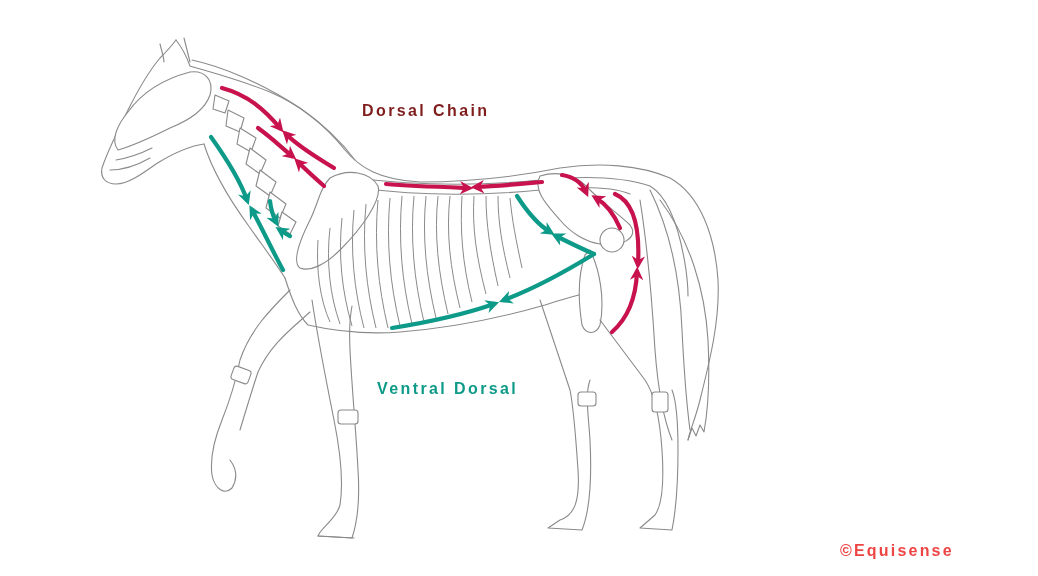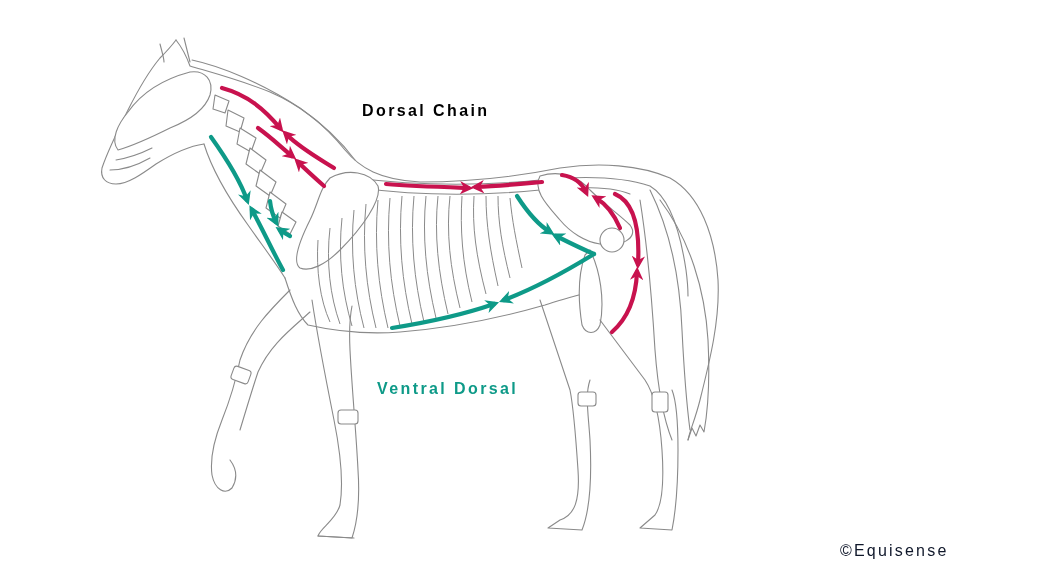--- a/index.html
+++ b/index.html
@@ -4,23 +4,23 @@
   <style>
     html, body { margin: 0; padding: 0; background: #ffffff; }
     body { width: 1038px; height: 576px; position: relative; overflow: hidden; font-family: "Liberation Sans", "DejaVu Sans", sans-serif; }
     #diagram { position: absolute; left: 0; top: 0; width: 1038px; height: 576px; }
     .outline { fill: none; stroke: #8a8a8a; stroke-width: 1.1; stroke-linejoin: round; stroke-linecap: round; }
     .bone { fill: #ffffff; stroke: #8a8a8a; stroke-width: 1.1; stroke-linejoin: round; }
     .rib { fill: none; stroke: #8a8a8a; stroke-width: 1; }
     .dorsal { fill: none; stroke: #C8124E; stroke-width: 4.2; stroke-linecap: round; }
     .ventral { fill: none; stroke: #0E9A88; stroke-width: 4.2; stroke-linecap: round; }
     .label { position: absolute; font-weight: bold; letter-spacing: 2.4px; font-size: 16px; }
-    #dorsal-label { left: 362px; top: 102px; color: #000000; }
+    #dorsal-label { left: 362px; top: 102px; color: #7f1d1d; }
     #ventral-label { left: 377px; top: 380px; color: #0E9A88; }
-    #copyright { position: absolute; left: 840px; top: 542px; color: #0f172a; font-size: 16px; letter-spacing: 2.2px; font-weight: normal; }
+    #copyright { position: absolute; left: 840px; top: 542px; color: #ef4444; font-size: 16px; letter-spacing: 2.2px; font-weight: bold; }
   </style>
 </head>
 <body>
 
 <svg id="diagram" viewBox="0 0 1038 576" xmlns="http://www.w3.org/2000/svg">
   <defs>
     <marker id="ah-d" viewBox="0 0 10 10" refX="6" refY="5" markerWidth="3.2" markerHeight="3.2" orient="auto-start-reverse">
       <path d="M0,0 L10,5 L0,10 L3,5 Z" fill="#C8124E"></path>
     </marker>
     <marker id="ah-v" viewBox="0 0 10 10" refX="6" refY="5" markerWidth="3.2" markerHeight="3.2" orient="auto-start-reverse">

